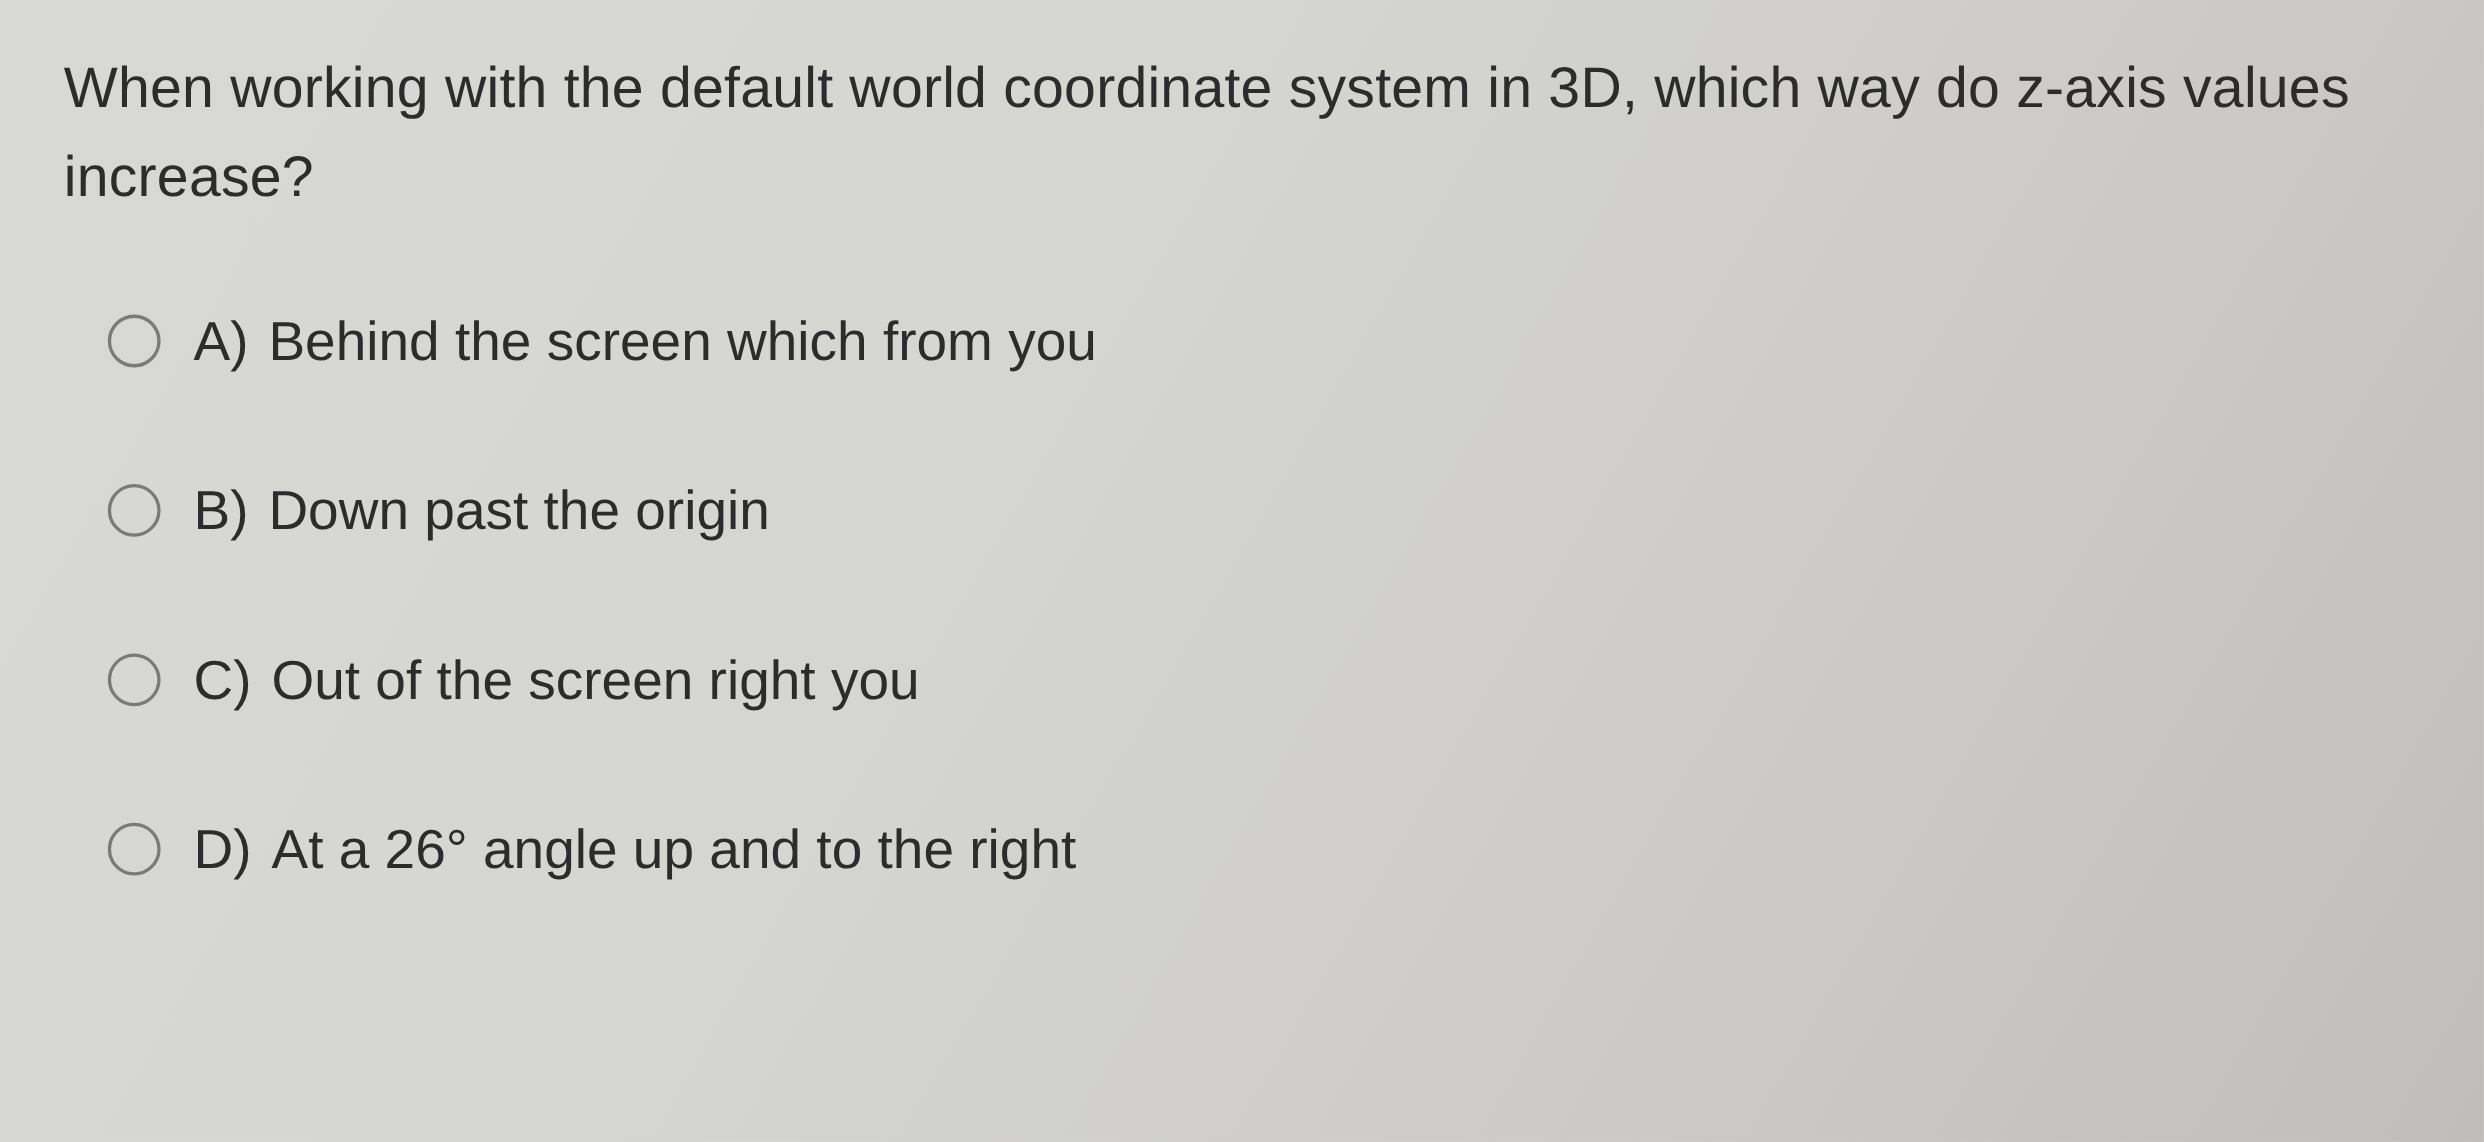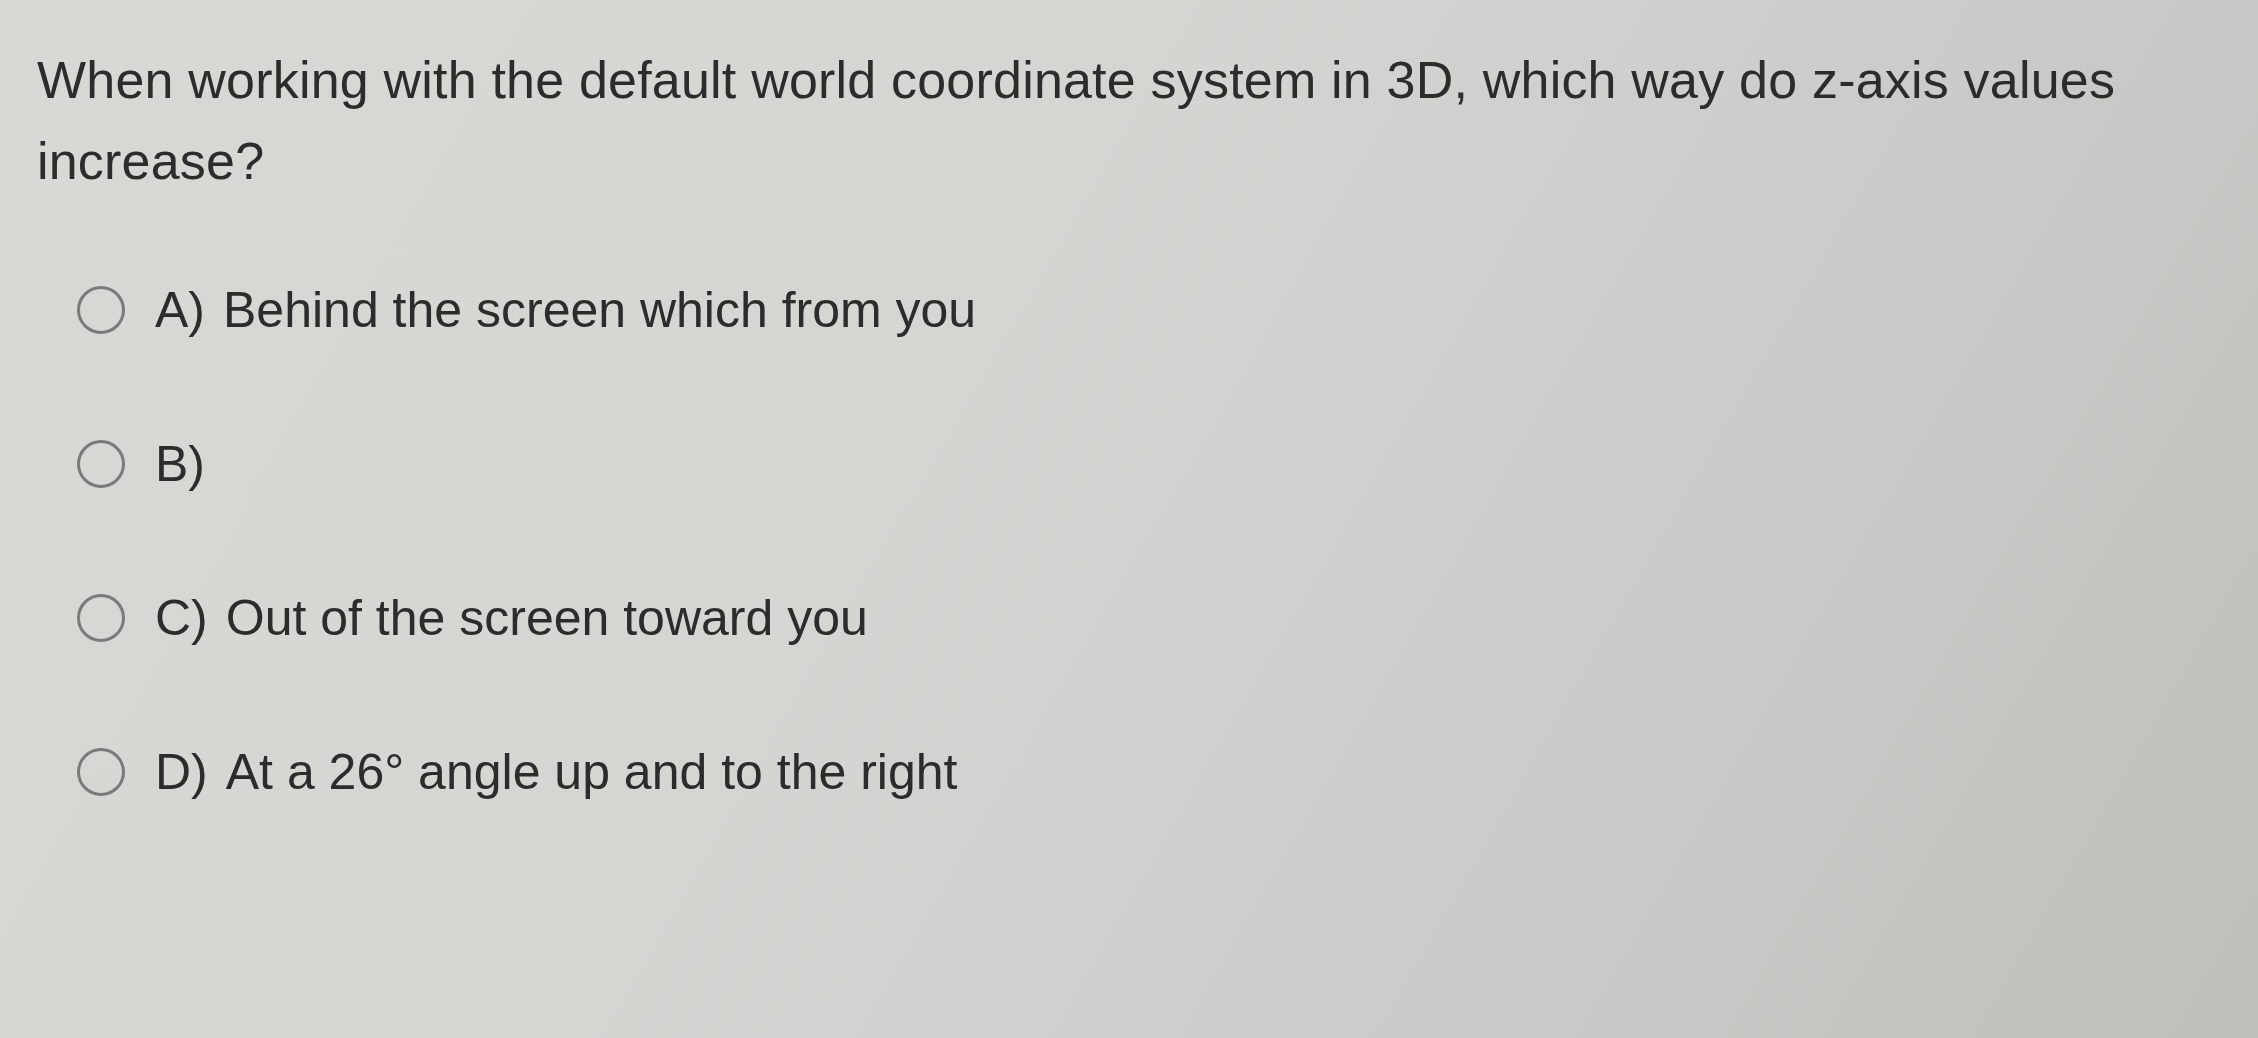--- a/index.html
+++ b/index.html
@@ -7,21 +7,21 @@
     padding: 0;
     width: 2258px;
     height: 1038px;
     background: linear-gradient(120deg, #d8d8d5 0%, #d5d5d2 40%, #cccbc9 70%, #c0beba 100%);
     font-family: "Helvetica Neue", Arial, sans-serif;
     color: #2e2e2e;
     overflow: hidden;
   }
   .page {
     box-sizing: border-box;
-    padding: 40px 40px 40px 37px;
+    padding: 40px 40px 40px 58px;
     width: 100%;
     height: 100%;
   }
   .question-text {
     font-size: 52px;
     line-height: 1.55;
     color: #2c2c2c;
     margin-bottom: 80px;
     font-weight: 400;
     letter-spacing: 0.2px;
@@ -76,28 +76,29 @@
       <div class="option-label">
         <span class="option-letter">A)</span>
         <span class="option-text">Behind the screen which from you</span>
       </div>
     </div>
 
     <div class="option-row">
       <div class="radio"></div>
       <div class="option-label">
         <span class="option-letter">B)</span>
+        <span class="option-text">Down past the origin</span>
       </div>
     </div>
 
     <div class="option-row">
       <div class="radio"></div>
       <div class="option-label">
         <span class="option-letter">C)</span>
-        <span class="option-text">Out of the screen toward you</span>
+        <span class="option-text">Out of the screen right you</span>
       </div>
     </div>
 
     <div class="option-row">
       <div class="radio"></div>
       <div class="option-label">
         <span class="option-letter">D)</span>
         <span class="option-text">At a 26° angle up and to the right</span>
       </div>
     </div>

